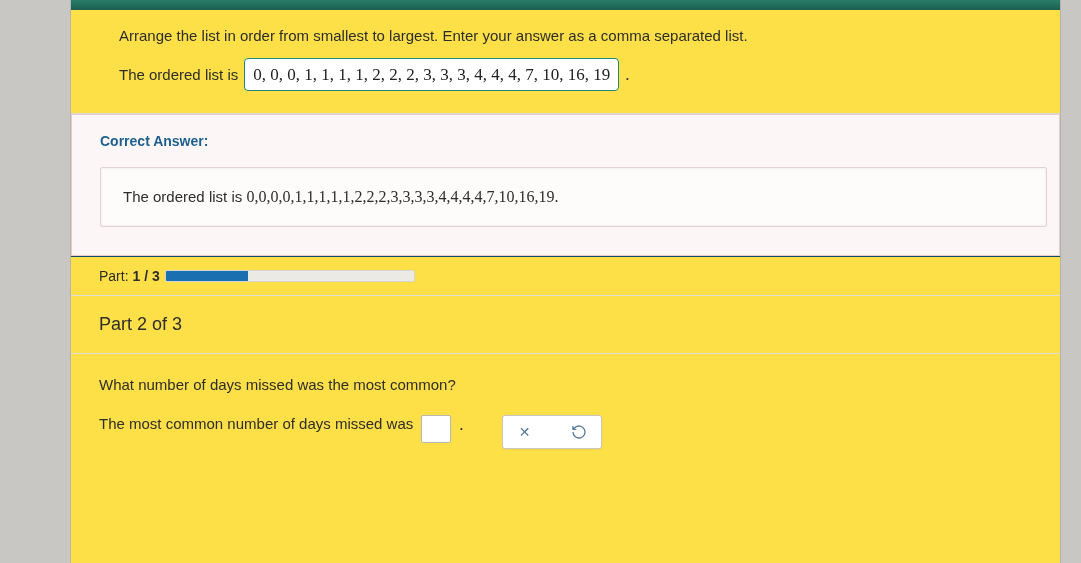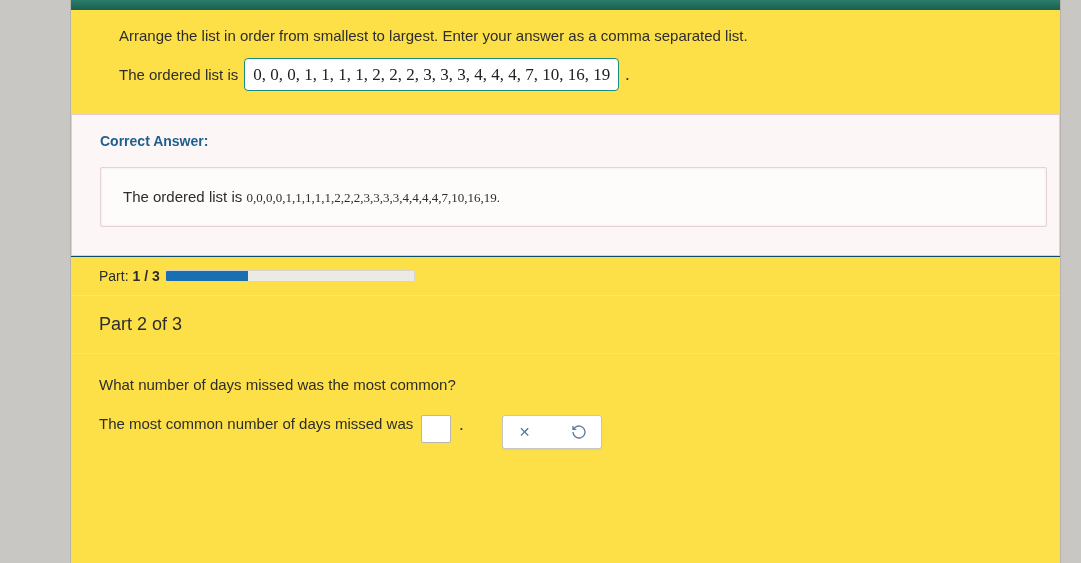--- a/index.html
+++ b/index.html
@@ -60,21 +60,21 @@
       background: #fefbfb;
       border: 1px solid #e5d2d2;
       border-radius: 2px;
       padding: 20px 22px;
       box-shadow: inset 0 0 2px rgba(200,170,170,0.3);
     }
     .correct-text {
       font-size: 15px;
       color: #2d2d2d;
     }
-    .correct-text .serif { font-family: "Times New Roman", serif; font-size: 13px; }
+    .correct-text .serif { font-family: "Times New Roman", serif; font-size: 16px; }
     .progress-row {
       padding: 11px 28px;
       border-top: 1px solid #0c4a6e;
       border-bottom: 1px solid #e0ded8;
       display: flex;
       align-items: center;
       gap: 5px;
       font-size: 14px;
       color: #2d2d2d;
     }

